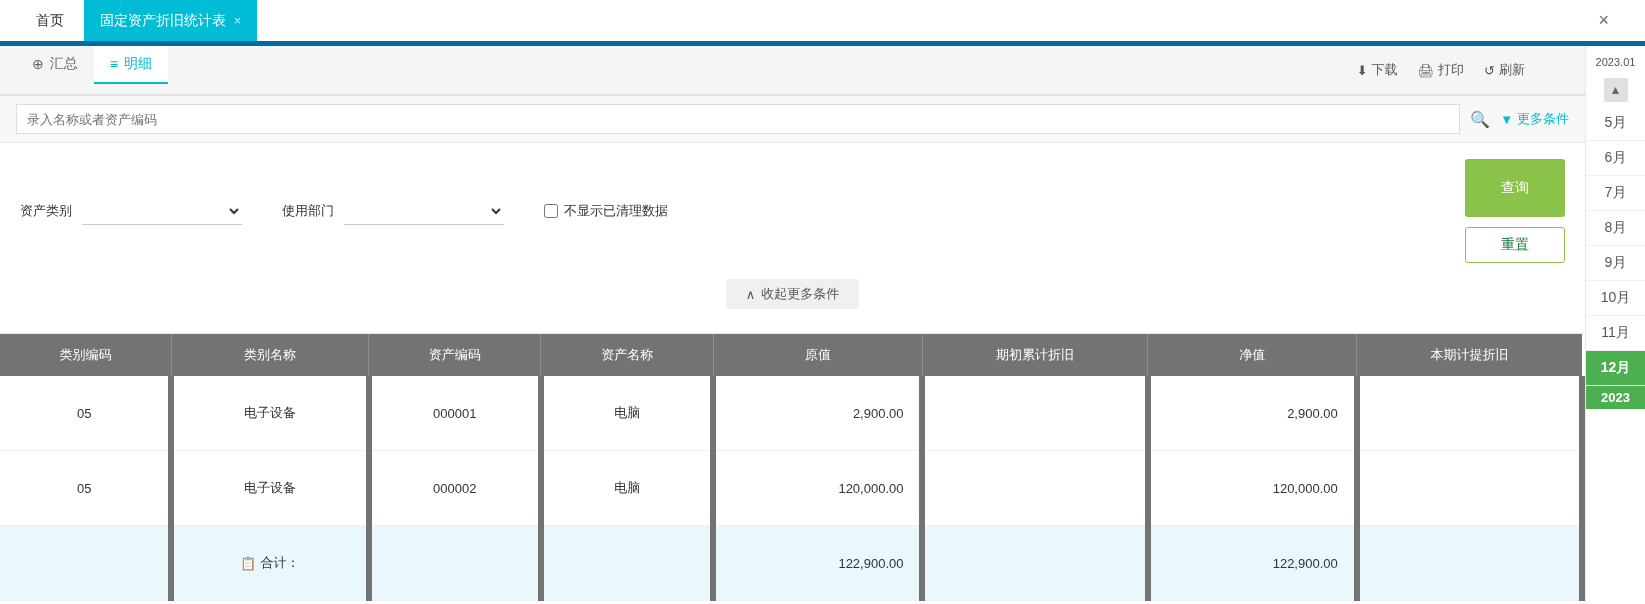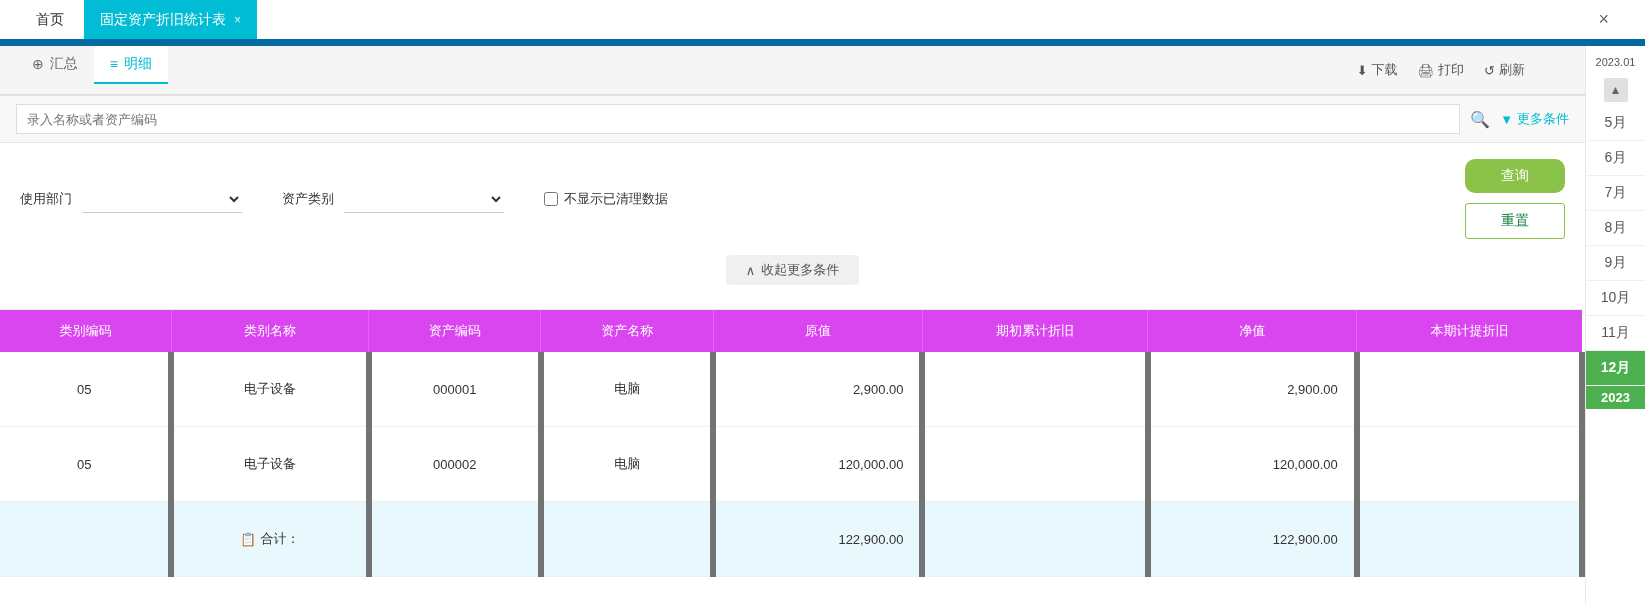--- a/index.html
+++ b/index.html
@@ -4,21 +4,21 @@
   <style>
     * { box-sizing: border-box; margin: 0; padding: 0; font-family: 'Microsoft YaHei', Arial, sans-serif; }
     body { background: #f0f2f5; width: 1645px; min-height: 604px; overflow: hidden; }
 
     
     .top-nav {
       display: flex;
       align-items: center;
       background: #fff;
       height: 46px;
-      border-bottom: 7px solid #0369a1;
+      border-bottom: 5px solid #0369a1;
       padding: 0 16px;
       gap: 0;
       text-align: right;
     }
     .nav-home {
       padding: 0 20px;
       height: 100%;
       display: flex;
       align-items: center;
       font-size: 14px;
@@ -174,24 +174,24 @@
     .filter-checkbox {
       width: 14px;
       height: 14px;
       border: 1px solid #ccc;
       cursor: pointer;
     }
     .btn-query {
       background: #8bc34a;
       color: #fff;
       border: none;
-      padding: 8px 32px;
-      font-size: 14px;
-      cursor: pointer;
-      border-radius: 10px;
+      padding: 20px 32px;
+      font-size: 14px;
+      cursor: pointer;
+      border-radius: 3px;
       min-width: 100px;
     }
     .btn-reset {
       background: #fff;
       color: #15803d;
       border: 1px solid #8bc34a;
       padding: 8px 32px;
       font-size: 14px;
       cursor: pointer;
       border-radius: 3px;
@@ -229,21 +229,21 @@
       flex: 1;
       overflow: auto;
       background: #fff;
     }
     table {
       width: 100%;
       border-collapse: collapse;
       font-size: 13px;
     }
     thead tr {
-      background: #d946ef;
+      background: #737373;
       color: #fff;
       padding-left: 44px;
     }
     thead th {
       padding: 12px 16px;
       text-align: center;
       font-weight: normal;
       border-right: 1px solid rgba(255,255,255,0.2);
       white-space: nowrap;
     }
@@ -377,27 +377,27 @@
         <span class="search-icon">🔍</span>
         <div class="filter-btn">
           <span>▼</span>
           <span>更多条件</span>
         </div>
       </div>
 
       <div class="filter-panel">
         <div class="filter-row">
           <div class="filter-field">
-            <span class="filter-label">使用部门</span>
+            <span class="filter-label">资产类别</span>
             <select class="filter-select">
               <option value=""></option>
             </select>
           </div>
           <div class="filter-field">
-            <span class="filter-label">资产类别</span>
+            <span class="filter-label">使用部门</span>
             <select class="filter-select">
               <option value=""></option>
             </select>
           </div>
           <div class="filter-checkbox-area">
             <input type="checkbox" class="filter-checkbox" style="">
             <span>不显示已清理数据</span>
           </div>
           <div class="action-btns">
             <button class="btn-query">查询</button>

